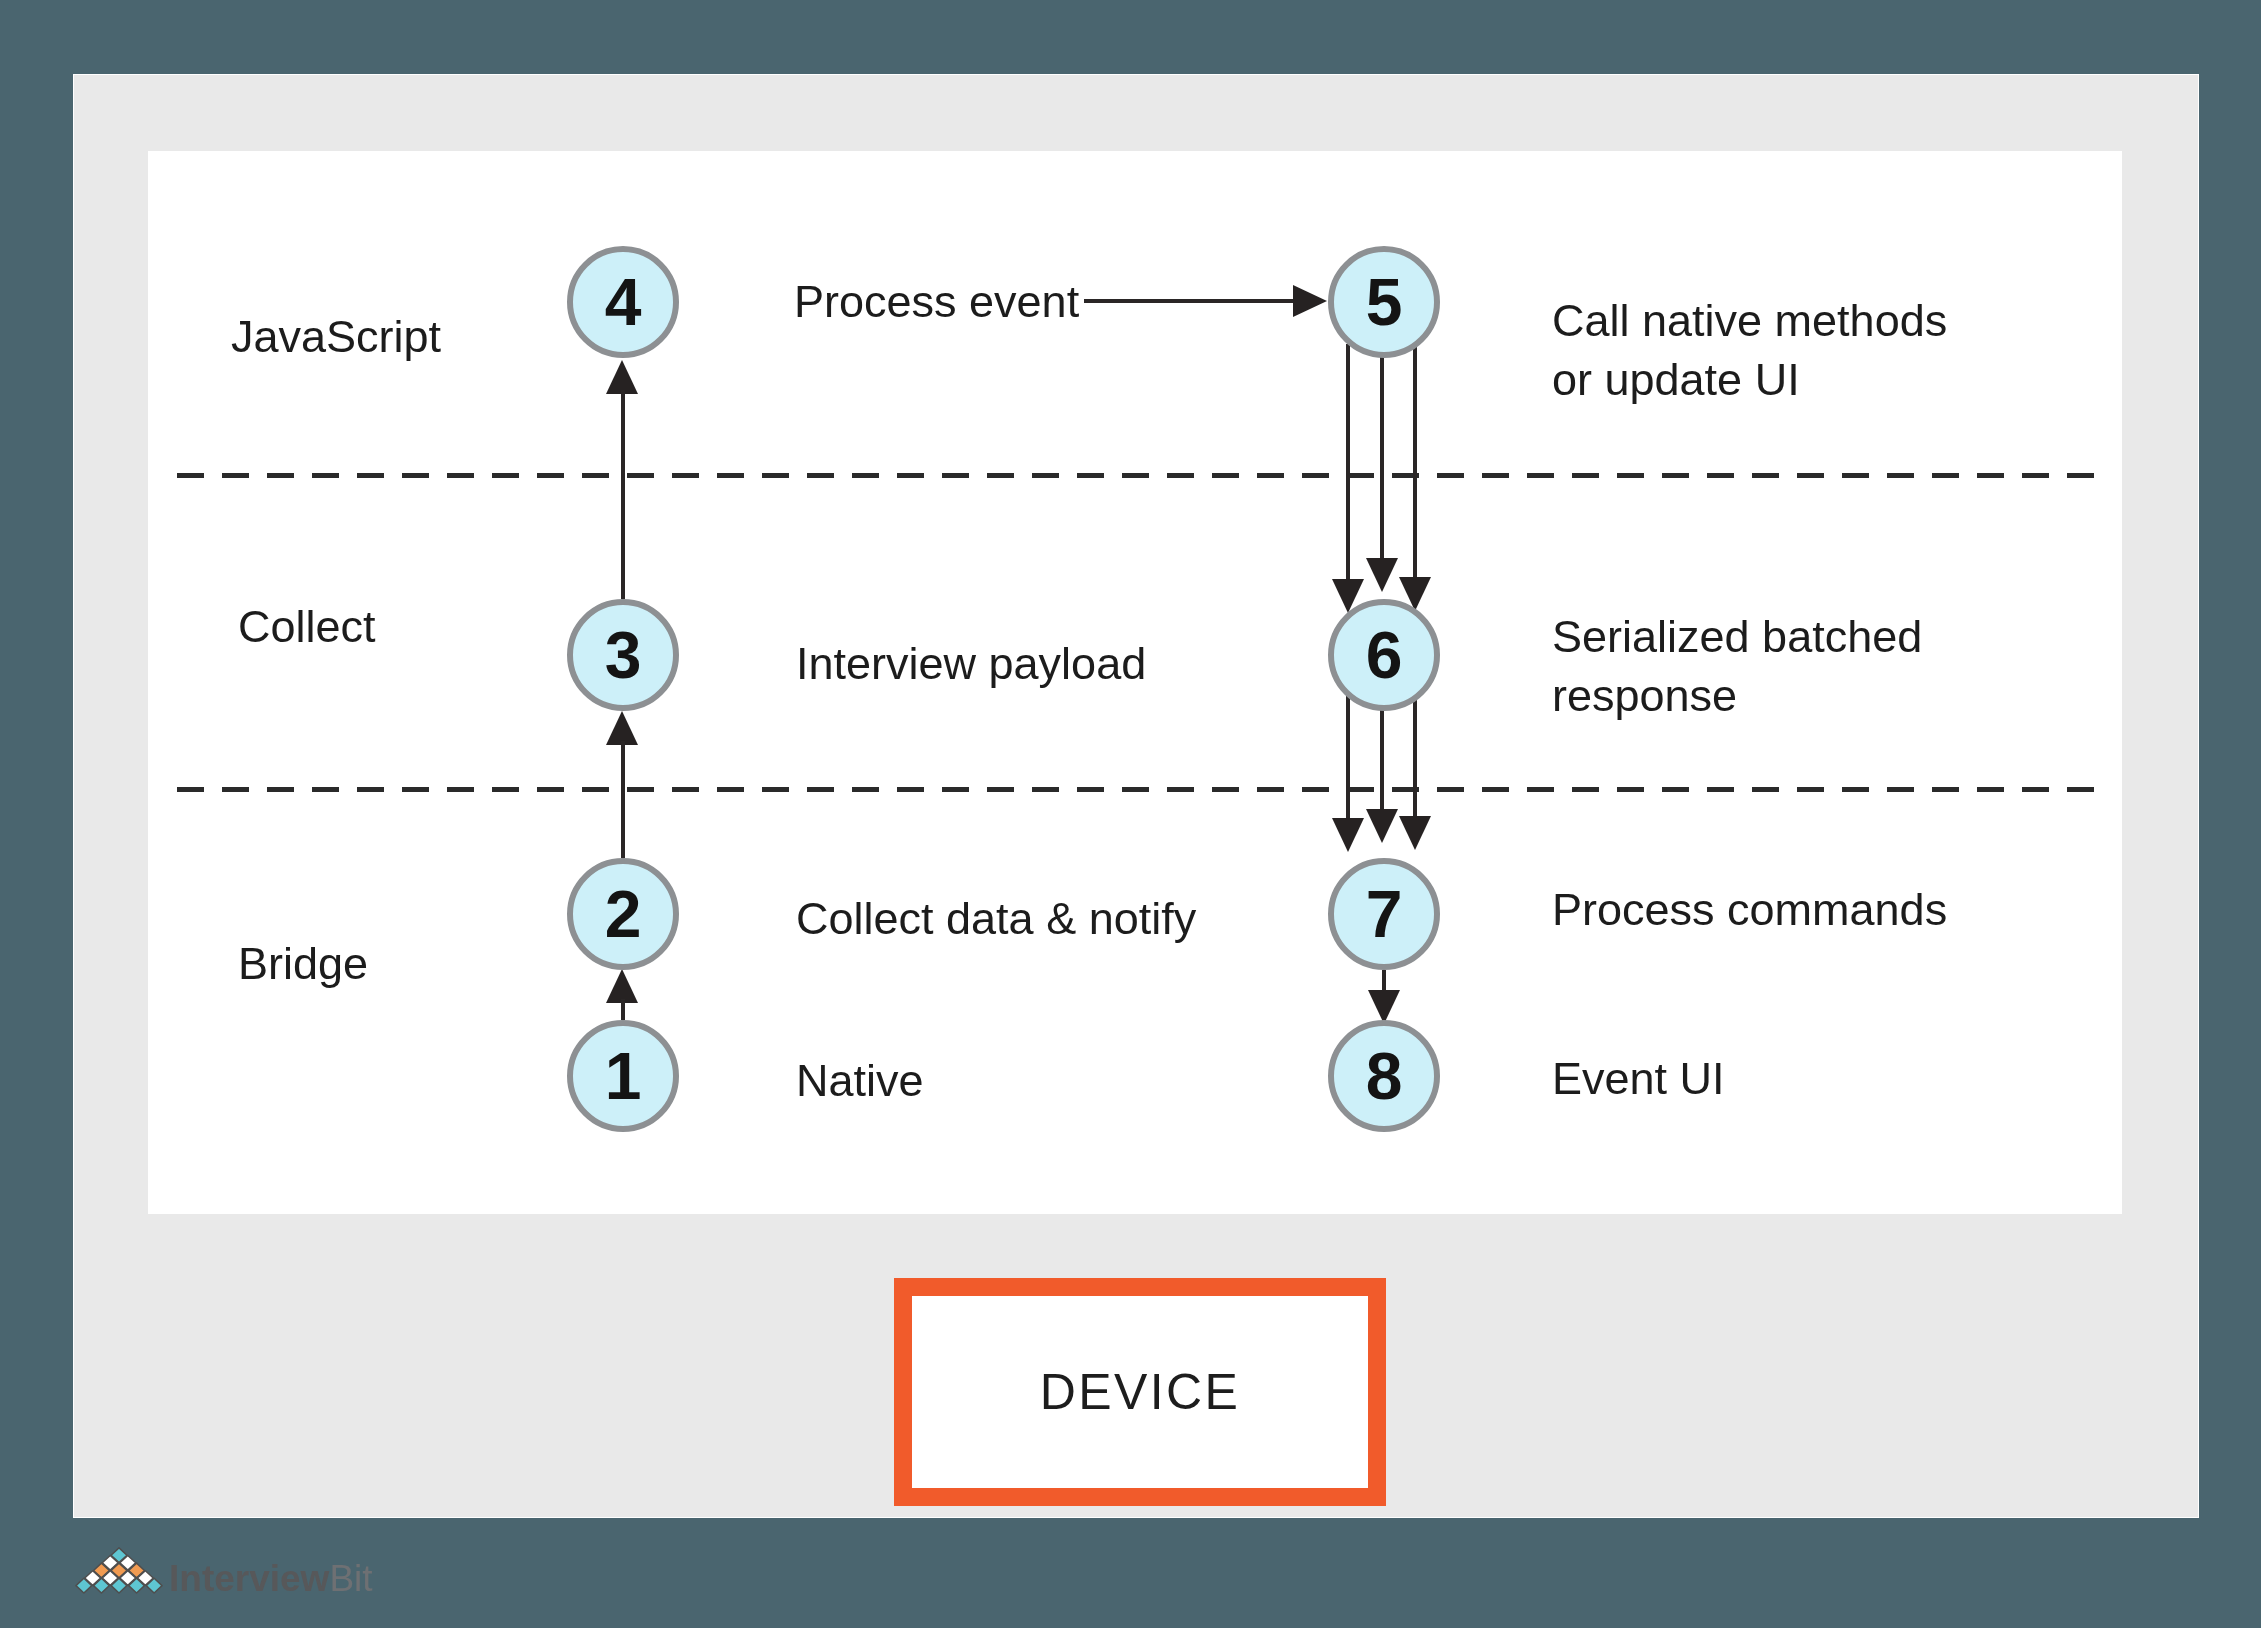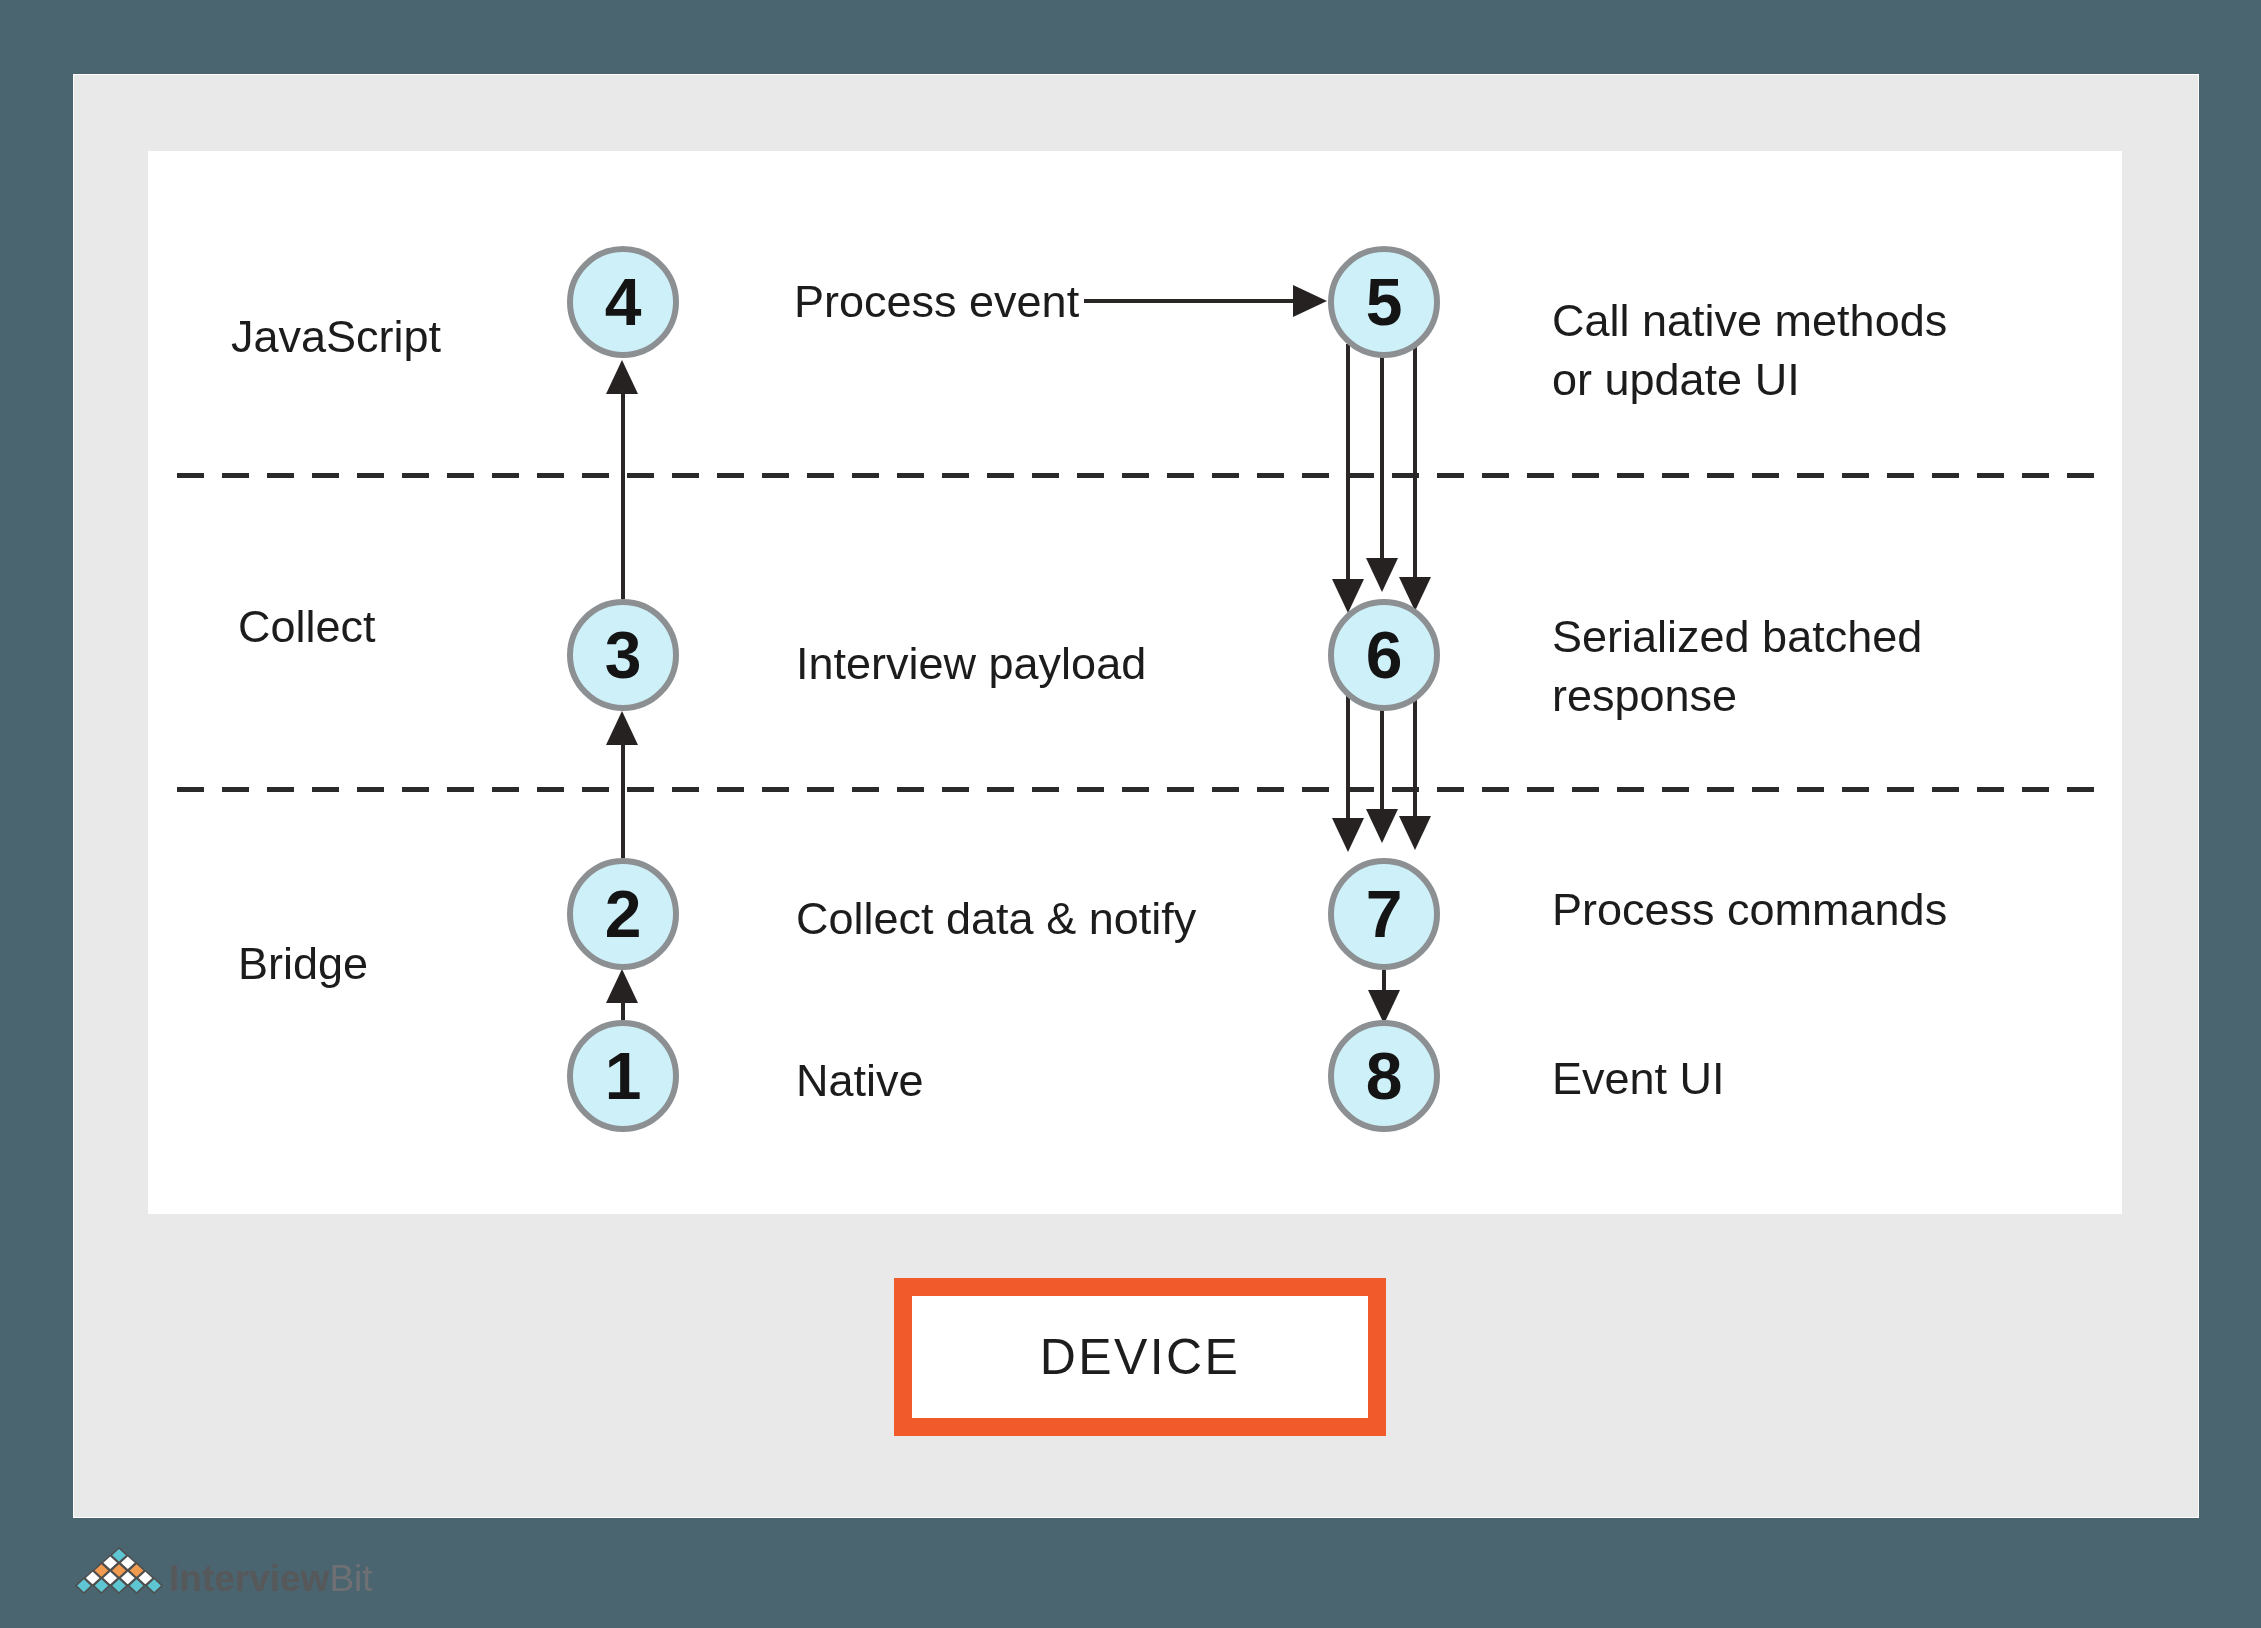--- a/index.html
+++ b/index.html
@@ -46,21 +46,21 @@
     position:absolute; z-index:1; width:0; height:0;
     border-left:16.5px solid transparent; border-right:16.5px solid transparent;
     border-top:34px solid #262222;
   }
   .head-right {
     position:absolute; z-index:1; width:0; height:0;
     border-top:16.5px solid transparent; border-bottom:16.5px solid transparent;
     border-left:34px solid #262222;
   }
   .device-box {
-    position:absolute; left:894px; top:1278px; width:492px; height:158px;
+    position:absolute; left:894px; top:1278px; width:492px; height:228px;
     box-sizing:border-box; background:#ffffff; border:18px solid #f15b2b;
     display:flex; align-items:center; justify-content:center; z-index:2;
   }
   .device-label { font-size:50px; letter-spacing:2.4px; color:#1d1d1d; }
   .logo { position:absolute; left:75px; top:1547px; z-index:2; }
   .logo-text {
     position:absolute; left:169px; top:1558px; z-index:2;
     font-size:37px; line-height:41px; white-space:nowrap;
   }
   .logo-text .primary { font-weight:bold; color:#57585a; }

